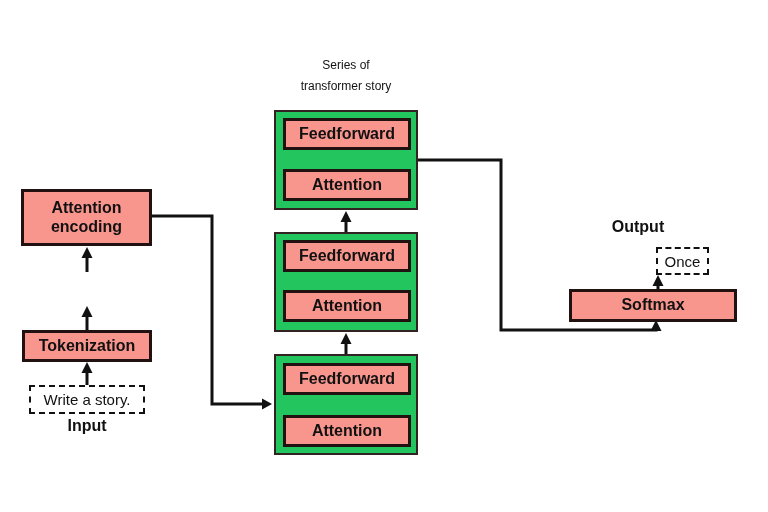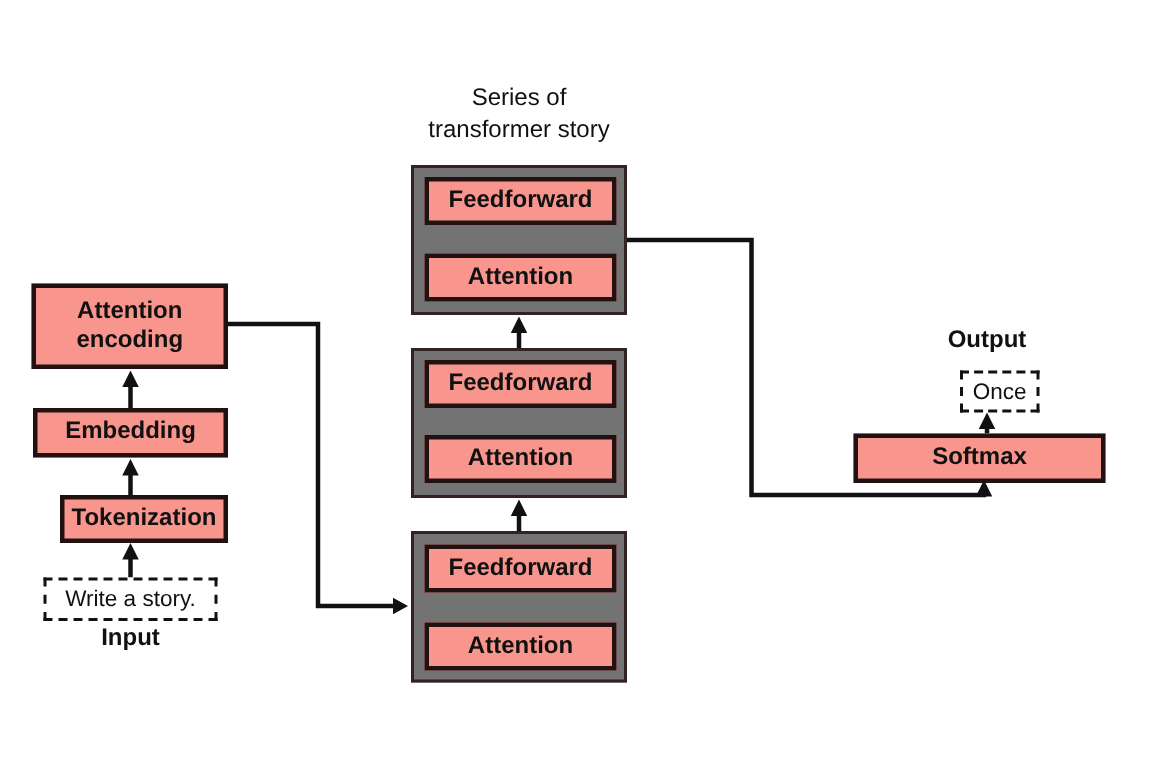--- a/index.html
+++ b/index.html
@@ -33,31 +33,31 @@
     border: 2px dashed #111111;
     display: flex;
     align-items: center;
     justify-content: center;
     text-align: center;
     font-size: 15px;
     color: #111111;
     font-weight: normal;
   }
   .block {
-    background: #737373;
+    background: #22c55e;
     border: 2.5px solid #332222;
   }
   .caption {
     font-weight: bold;
     font-size: 16px;
     color: #111111;
     text-align: center;
   }
   .title {
-    font-size: 16px;
+    font-size: 12px;
     font-weight: normal;
     color: #111111;
     text-align: center;
     line-height: 21px;
   }
   svg.overlay {
     position: absolute;
     left: 0; top: 0;
     width: 768px; height: 512px;
     pointer-events: none;
@@ -118,23 +118,22 @@
     </g>
 
     <g>
       <path class="wire" d="M658,289 L658,284"></path>
         <polygon class="head" points="658,275 652.5,286 663.5,286"></polygon>
     </g>
   </svg>
 
   <div class="abs box" style="left:21px; top:189px; width:131px; height:57px; padding:0 10px;">Attention encoding</div>
 
-  <div class="abs box" style="left:22px; top:272px; width:130px; height:33px;">Embedding</div>
 
-  <div class="abs box" style="left:22px; top:330px; width:112px; height:32px;margin-left:18px;">Tokenization</div>
+  <div class="abs box" style="left:22px; top:330px; width:130px; height:32px;">Tokenization</div>
 
   <div class="abs caption" style="left:29px; top:417px; width:116px;">Input</div>
 
   <div class="abs dashed-box" style="left:29px; top:385px; width:116px; height:29px;">Write a story.</div>
 
   <div class="abs title" style="left:254px; top:55px; width:184px;">
     <div>Series of</div>
     <div>transformer story</div>
   </div>
 
@@ -146,19 +145,19 @@
   <div class="abs block" style="left:274px; top:232px; width:144px; height:100px;">
     <div class="abs box" style="left:7px; top:6px; width:128px; height:32px;">Feedforward</div>
     <div class="abs box" style="left:7px; top:56px; width:128px; height:32px;">Attention</div>
   </div>
 
   <div class="abs block" style="left:274px; top:354px; width:144px; height:101px;">
     <div class="abs box" style="left:7px; top:7px; width:128px; height:32px;">Feedforward</div>
     <div class="abs box" style="left:7px; top:59px; width:128px; height:32px;">Attention</div>
   </div>
 
-  <div class="abs caption" style="left:606px; top:218px; width:104px;">Output</div>
+  <div class="abs caption" style="left:586px; top:218px; width:104px;">Output</div>
 
-  <div class="abs dashed-box" style="left:640px; top:247px; width:53px; height:28px;">Once</div>
+  <div class="abs dashed-box" style="left:656px; top:247px; width:53px; height:28px;">Once</div>
 
   <div class="abs box" style="left:569px; top:289px; width:168px; height:33px;">Softmax</div>
 
 </div>
 
 </body></html>

